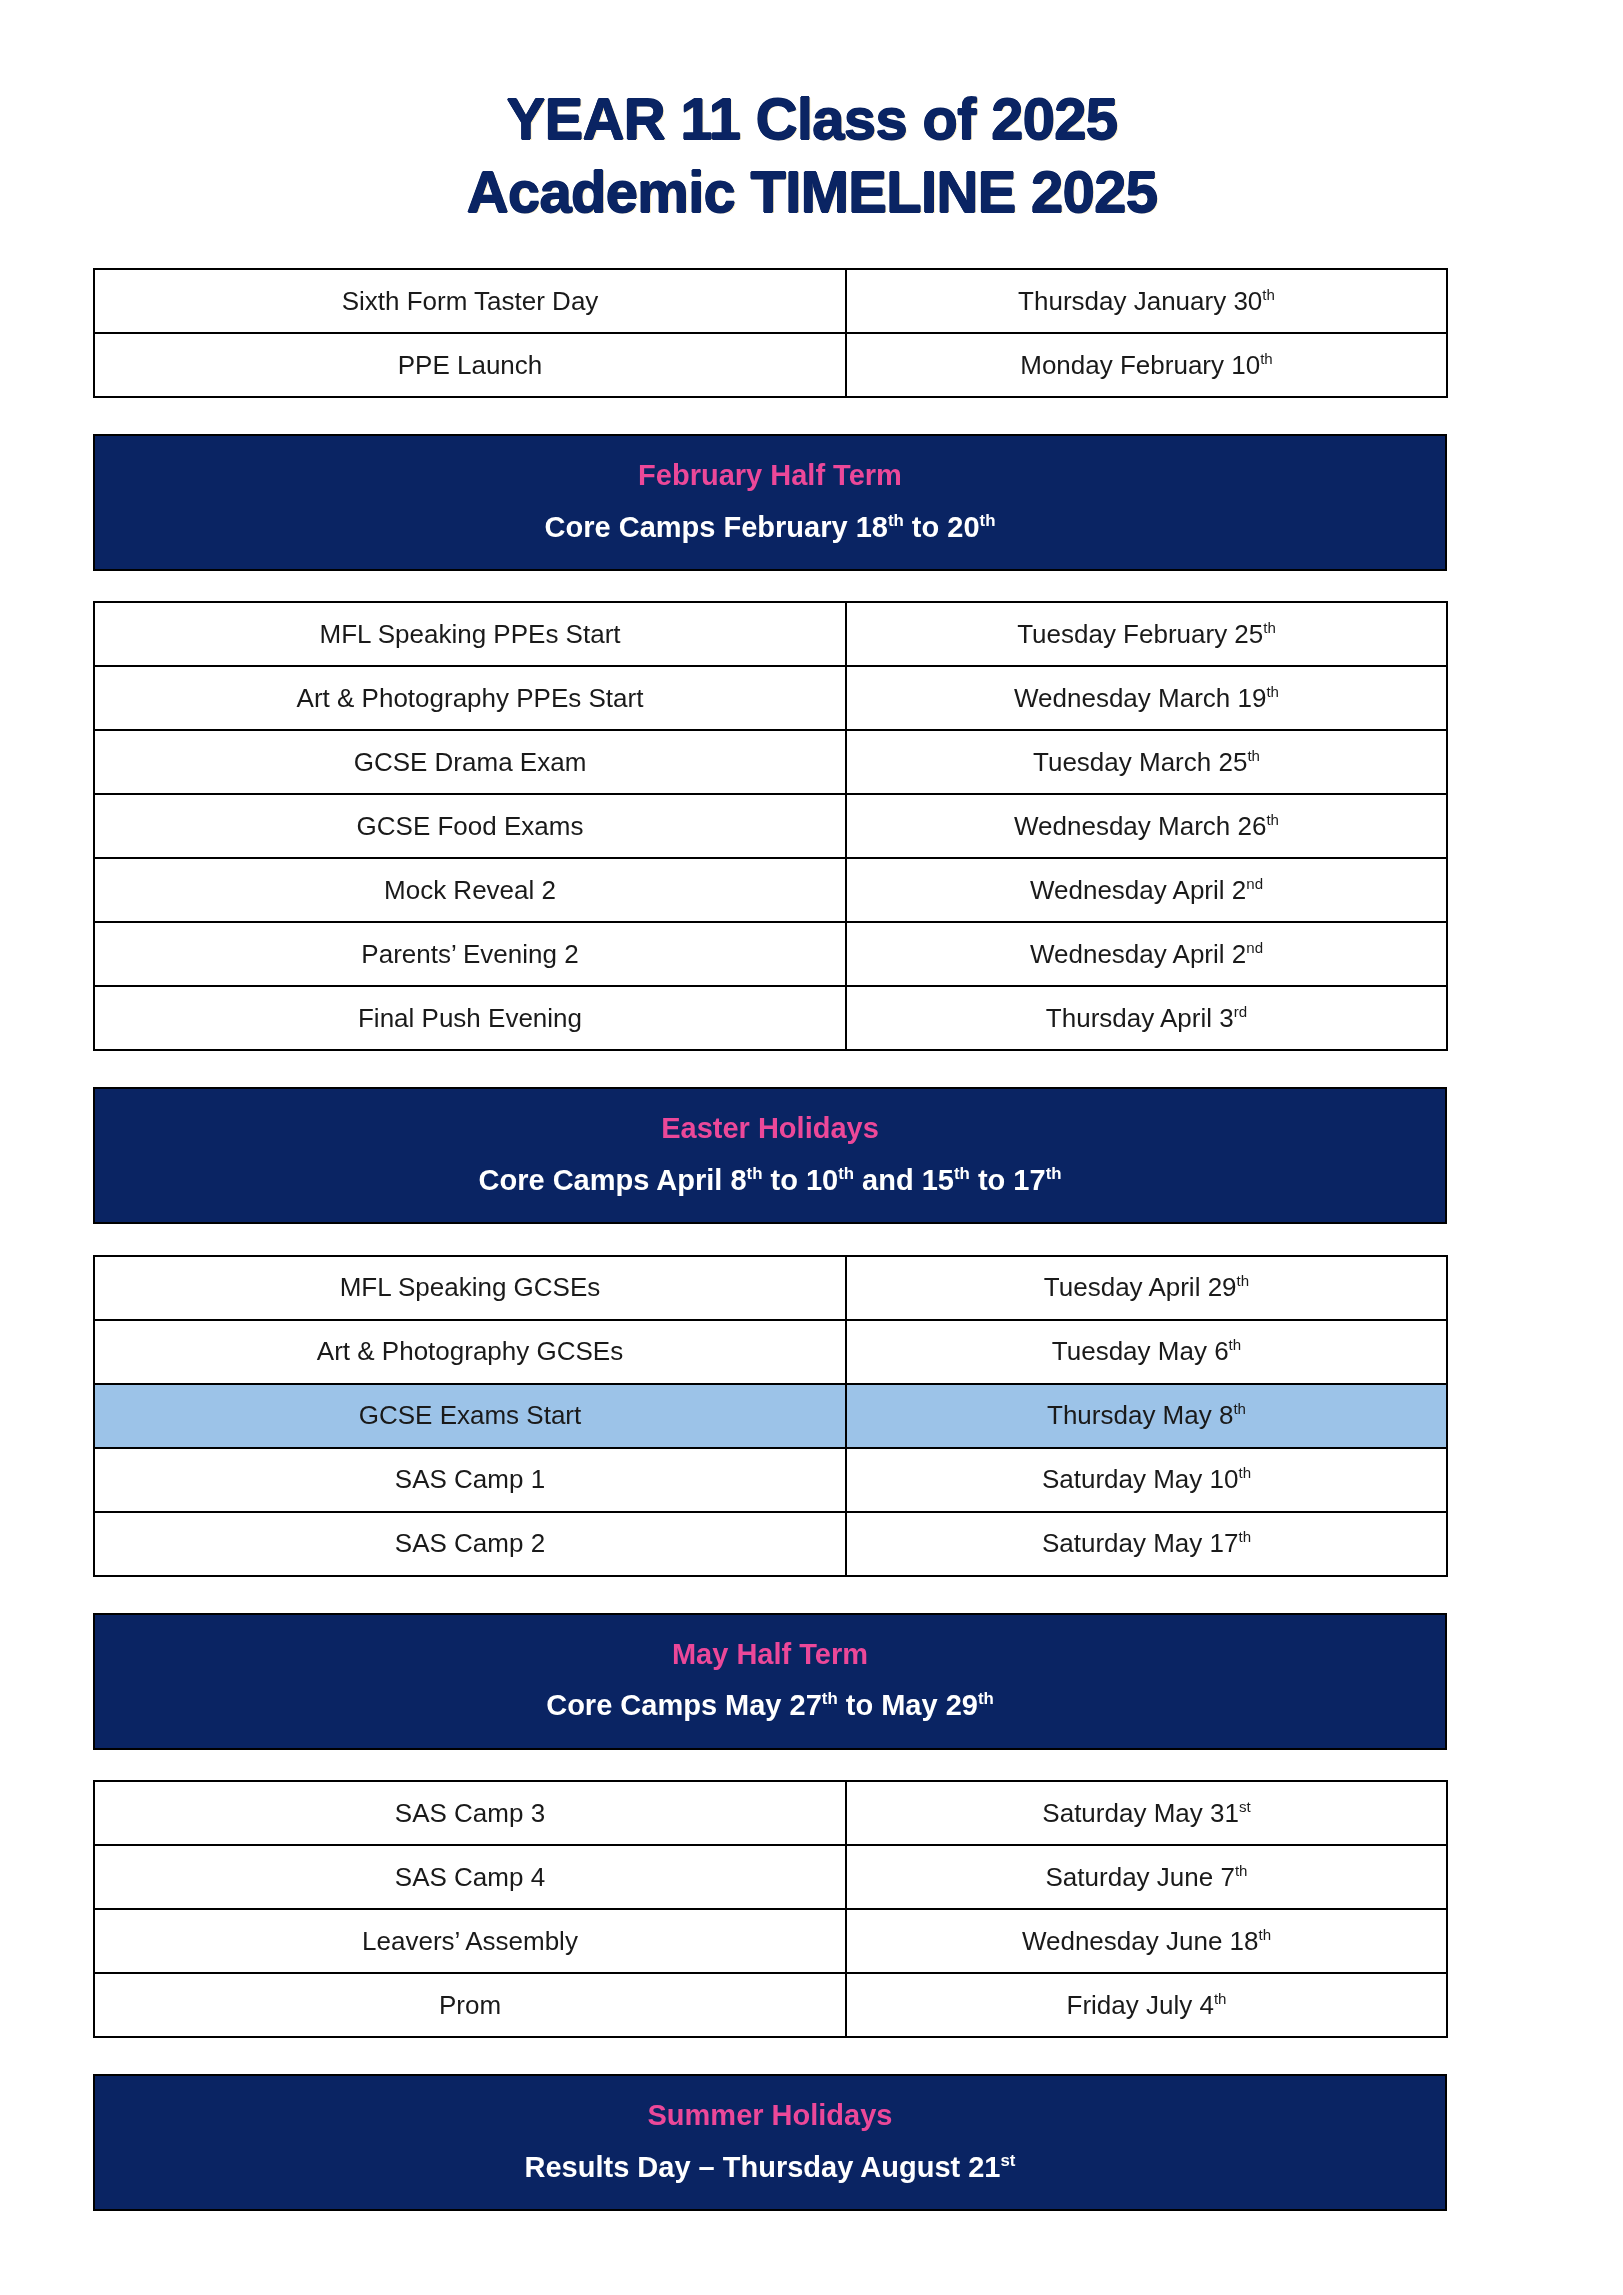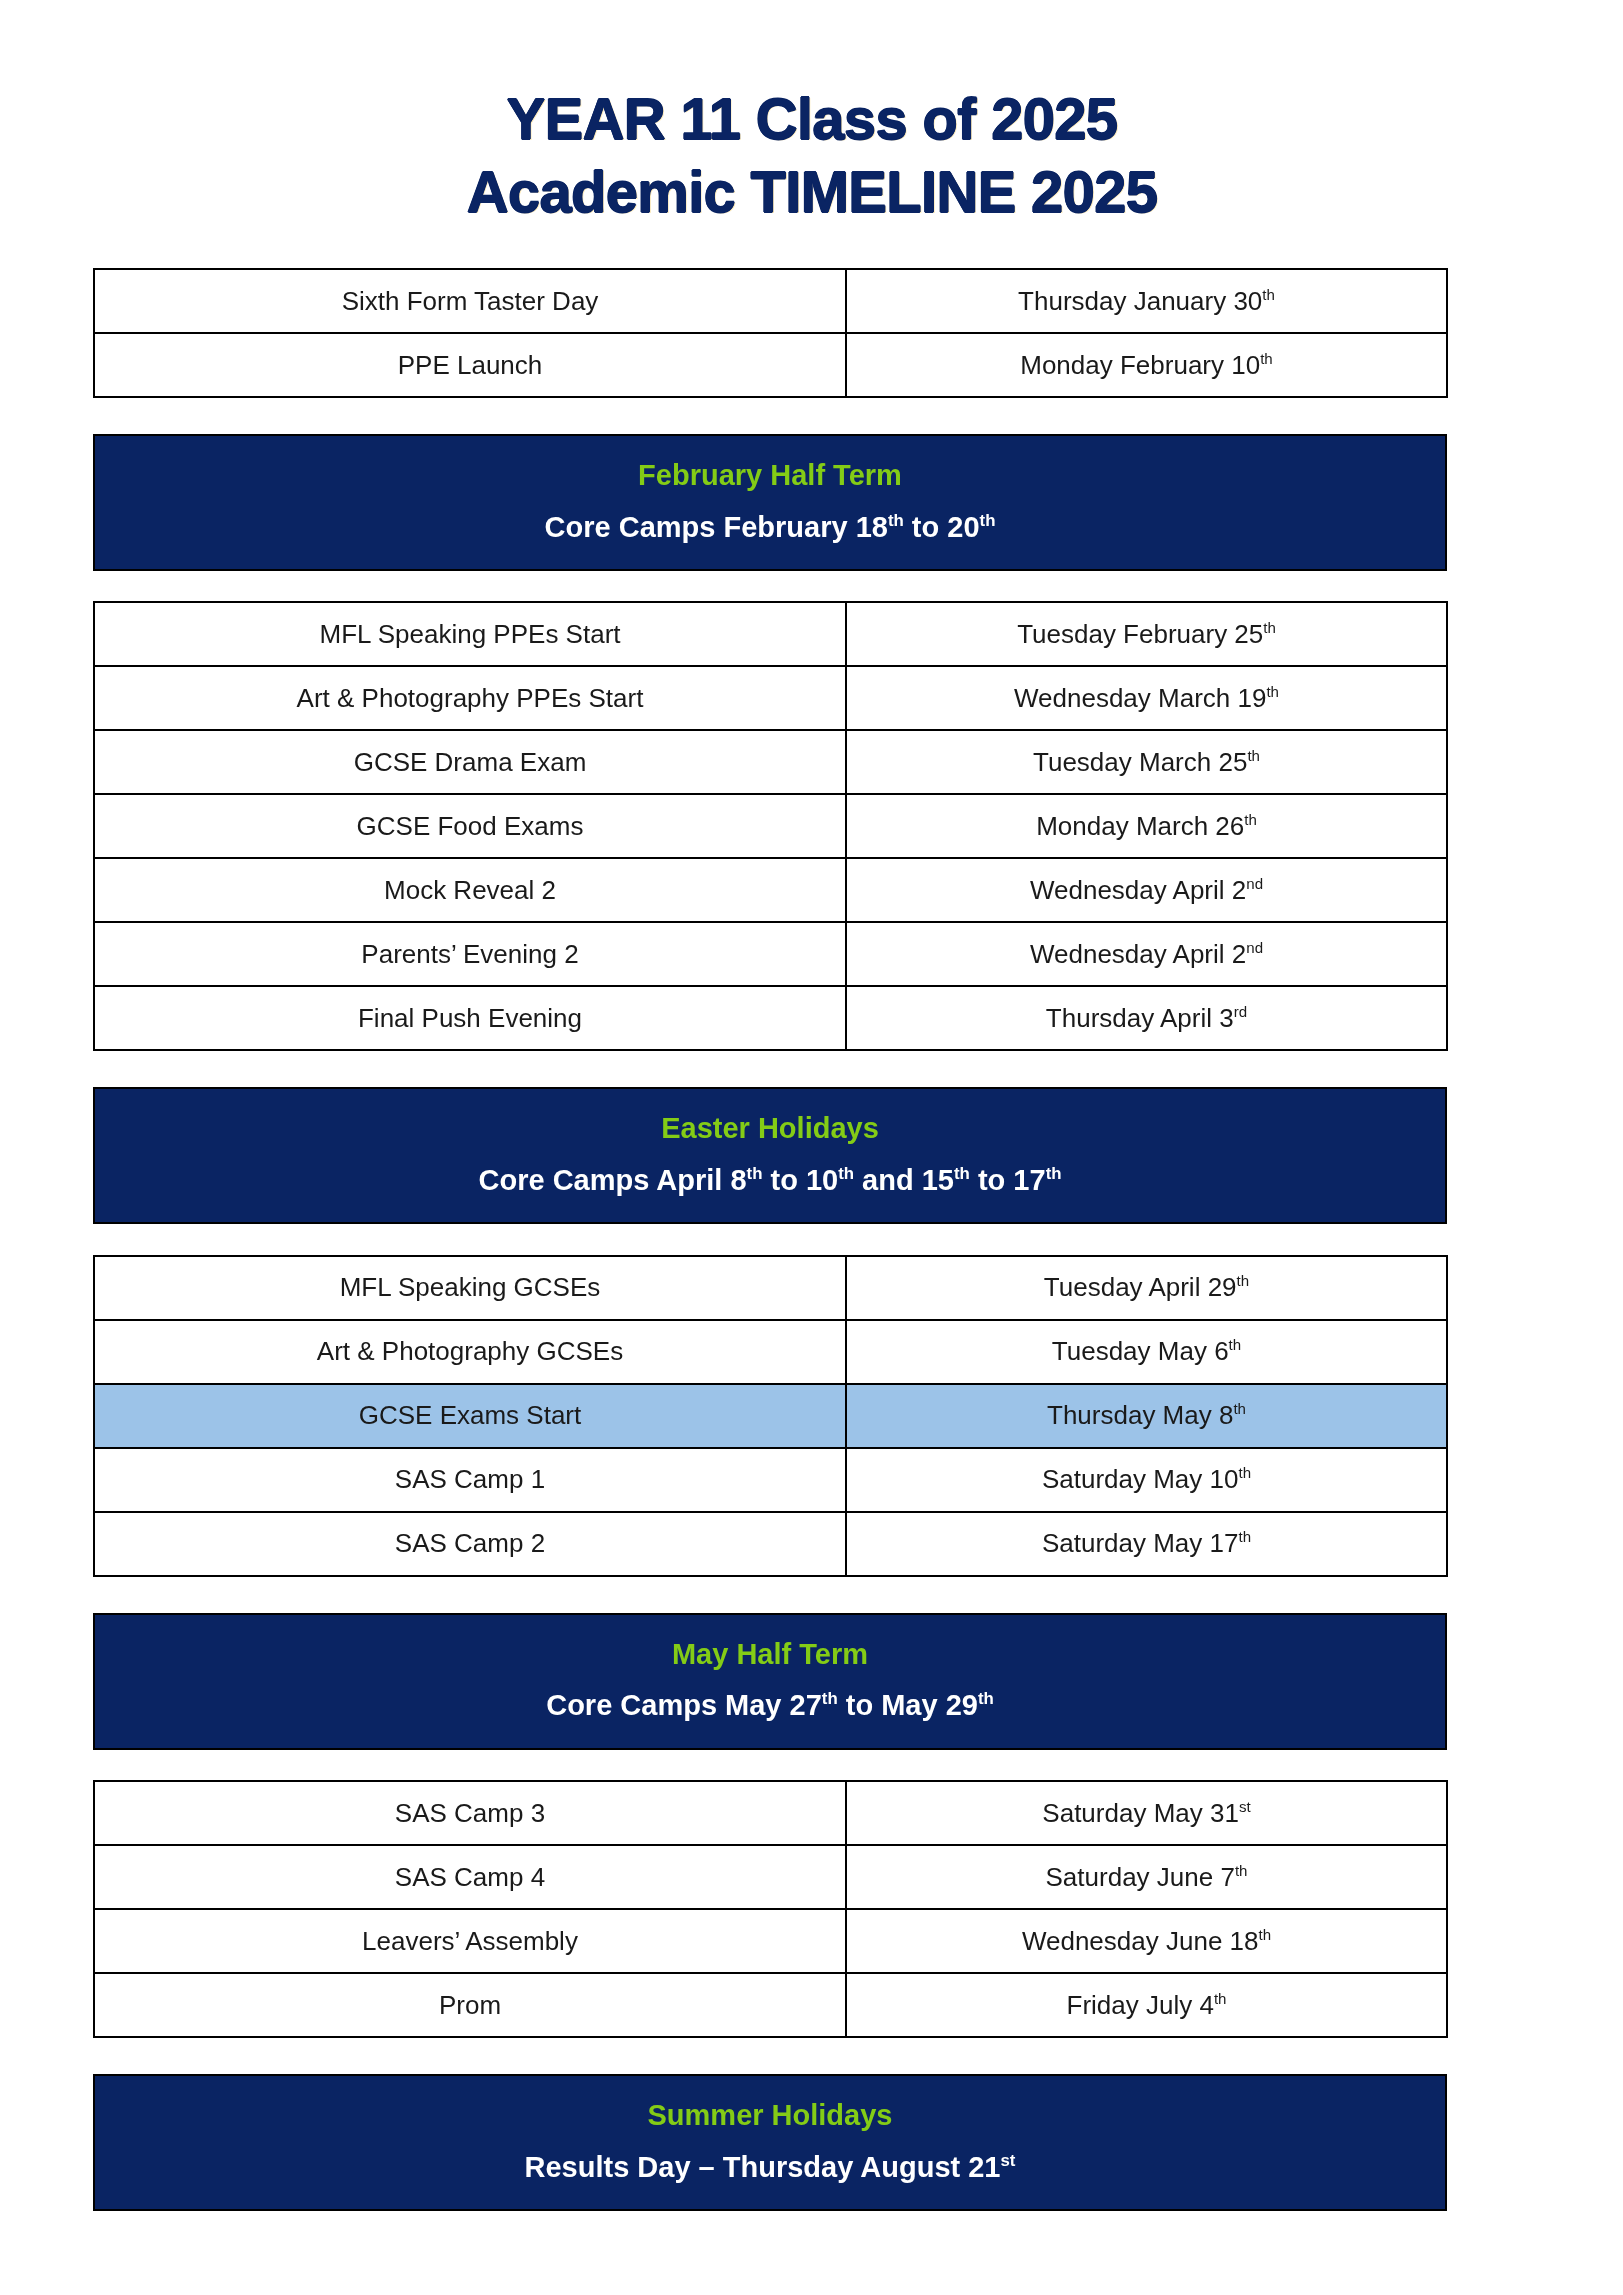--- a/index.html
+++ b/index.html
@@ -89,21 +89,21 @@
   .banner {
     width: 1354px;
     background: #0A2463;
     border: 2.1px solid #000000;
     box-sizing: border-box;
     text-align: center;
     padding: 18px 0 21px 0;
   }
   .banner-title {
     display: block;
-    color: #84cc16;
+    color: #ec4899;
     font-family: "Liberation Sans", sans-serif;
     font-weight: 700;
     font-size: 29px;
     line-height: 1.45;
   }
   .banner-sub {
     display: block;
     color: #ffffff;
     font-family: "Liberation Sans", sans-serif;
     font-weight: 700;
@@ -157,21 +157,21 @@
           <tr>
             <td class="c-event">Art &amp; Photography PPEs Start</td>
             <td class="c-date"><span>Wednesday March 19</span><sup>th</sup></td>
           </tr>
           <tr>
             <td class="c-event">GCSE Drama Exam</td>
             <td class="c-date"><span>Tuesday March 25</span><sup>th</sup></td>
           </tr>
           <tr>
             <td class="c-event">GCSE Food Exams</td>
-            <td class="c-date"><span>Monday March 26</span><sup>th</sup></td>
+            <td class="c-date"><span>Wednesday March 26</span><sup>th</sup></td>
           </tr>
           <tr>
             <td class="c-event">Mock Reveal 2</td>
             <td class="c-date"><span>Wednesday April 2</span><sup>nd</sup></td>
           </tr>
           <tr>
             <td class="c-event">Parents’ Evening 2</td>
             <td class="c-date"><span>Wednesday April 2</span><sup>nd</sup></td>
           </tr>
           <tr>

